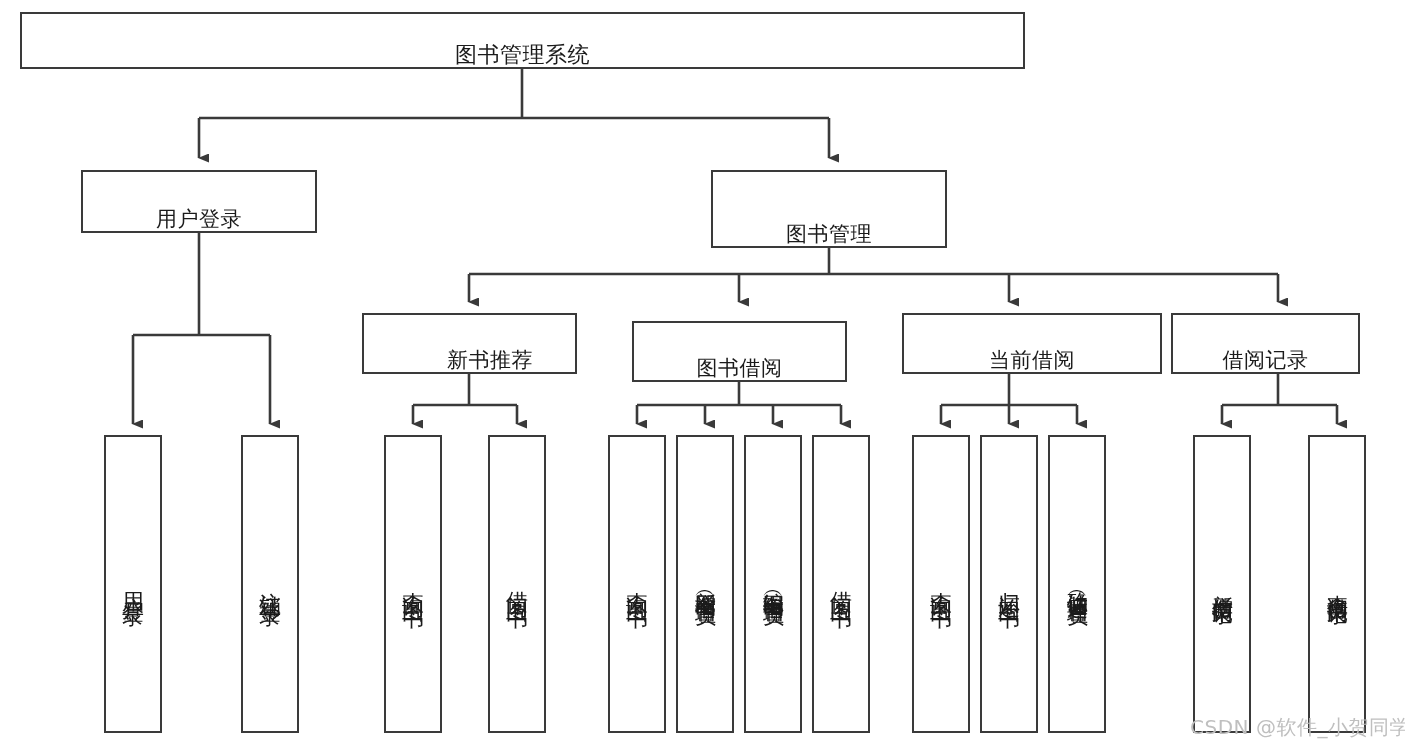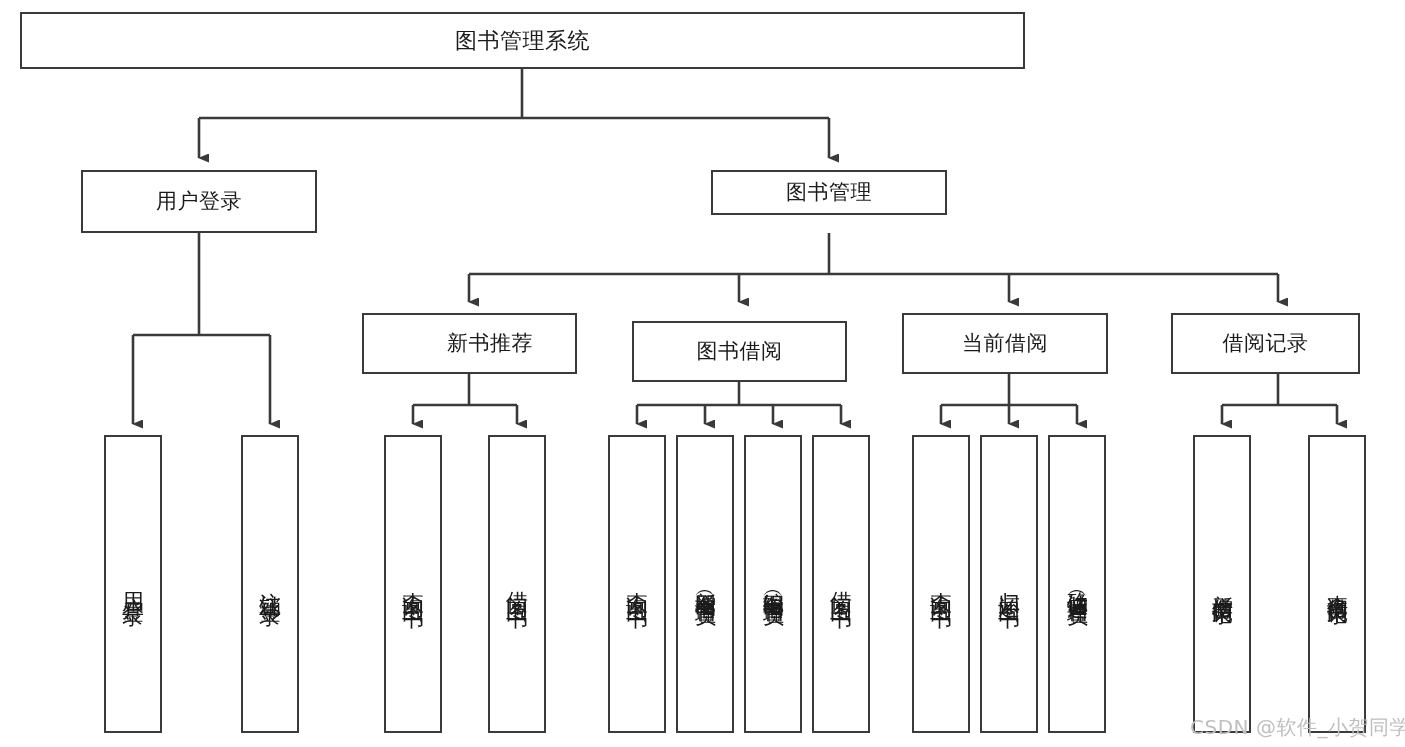--- a/index.html
+++ b/index.html
@@ -25,21 +25,21 @@
     width: 1405px;
     height: 747px;
     pointer-events: none;
   }
   .node {
     position: absolute;
     box-sizing: border-box;
     background: #ffffff;
     border: 2px solid #3a3a3a;
     display: flex;
-    align-items: center;
+    align-items: flex-end;
     justify-content: center;
     overflow: hidden;
   }
   .node-label {
     color: #1b1b1b;
     text-align: center;
     line-height: 1.08;
     white-space: nowrap;
     letter-spacing: 0.5px;
   }
@@ -129,33 +129,33 @@
   </svg>
 
   <div class="node horizontal root" style="left:20px; top:12px; width:1005px; height:57px;">
     <span class="node-label">图书管理系统</span>
   </div>
 
   <div class="node horizontal" style="left:81px; top:170px; width:236px; height:63px;">
     <span class="node-label">用户登录</span>
   </div>
 
-  <div class="node horizontal" style="left:711px; top:170px; width:236px; height:45px;">
+  <div class="node horizontal" style="left:711px; top:170px; width:236px; height:78px;">
     <span class="node-label">图书管理</span>
   </div>
 
   <div class="node horizontal" style="left:362px; top:313px; width:215px; height:61px;padding-left:41px;">
     <span class="node-label">新书推荐</span>
   </div>
 
   <div class="node horizontal" style="left:632px; top:321px; width:215px; height:61px;">
     <span class="node-label">图书借阅</span>
   </div>
 
-  <div class="node horizontal" style="left:902px; top:313px; width:206px; height:61px;">
+  <div class="node horizontal" style="left:902px; top:313px; width:260px; height:61px;">
     <span class="node-label">当前借阅</span>
   </div>
 
   <div class="node horizontal" style="left:1171px; top:313px; width:189px; height:61px;">
     <span class="node-label">借阅记录</span>
   </div>
 
   <div class="node vertical" style="left:104px; top:435px; width:58px; height:298px;">
     <span class="node-label">用户登录</span>
   </div>

